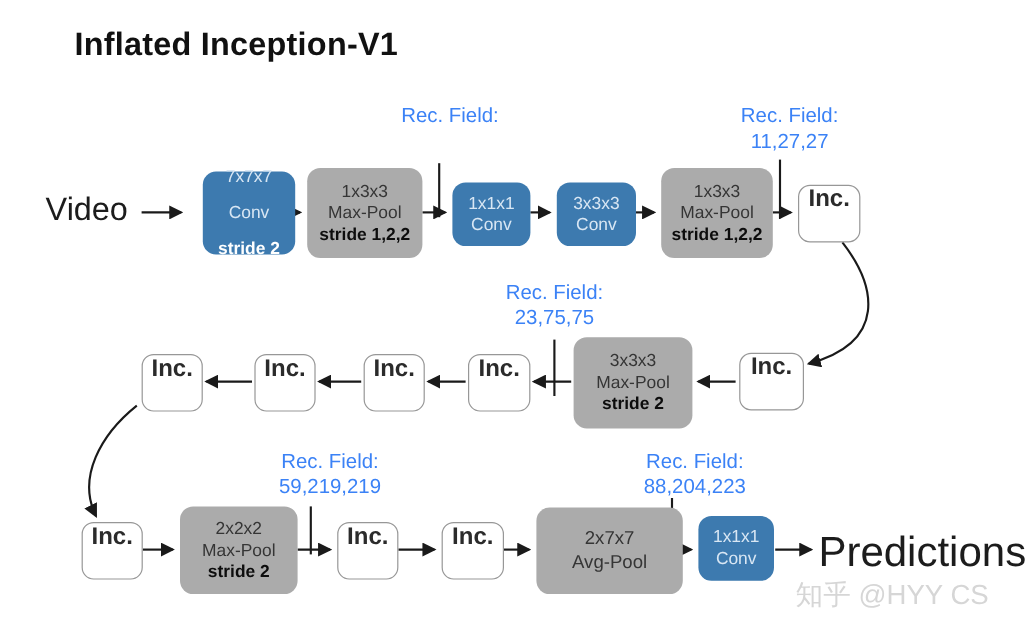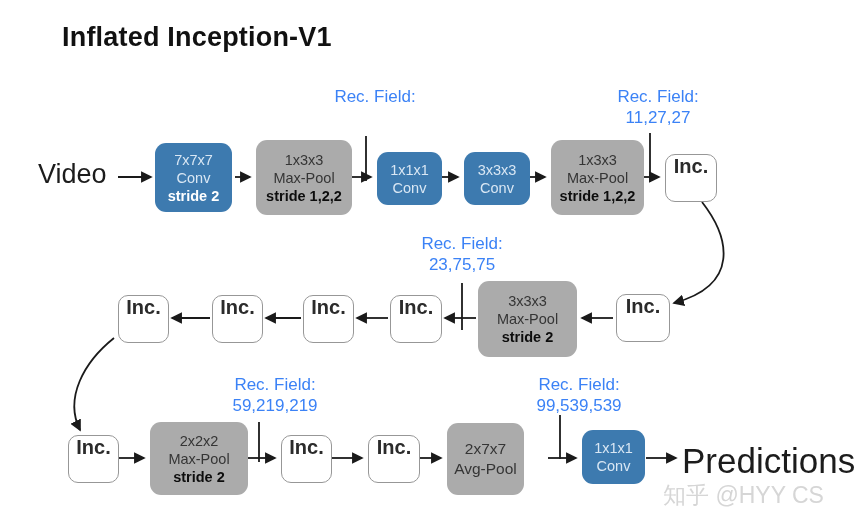--- a/index.html
+++ b/index.html
@@ -95,24 +95,24 @@
   <div class="recfield" style="left:401px; top:233px; width:122px;">
     <span>Rec. Field:</span>
     <span>23,75,75</span>
   </div>
   <div class="recfield" style="left:204px; top:374px; width:142px;">
     <span>Rec. Field:</span>
     <span>59,219,219</span>
   </div>
   <div class="recfield" style="left:508px; top:374px; width:142px;">
     <span>Rec. Field:</span>
-    <span>99,539,539</span>
+    <span>88,204,223</span>
   </div>
 
-  <div class="block blue" style="left:155px; top:143px; width:77px; height:69px;">
+  <div class="block blue" style="left:169px; top:143px; width:77px; height:69px;gap:12px;">
     <span>7x7x7</span>
     <span>Conv</span>
     <span class="stride">stride 2</span>
   </div>
   <div class="block gray" style="left:256px; top:140px; width:96px; height:75px;">
     <span>1x3x3</span>
     <span>Max-Pool</span>
     <span class="stride">stride 1,2,2</span>
   </div>
   <div class="block blue" style="left:377px; top:152px; width:65px; height:53px;">
@@ -160,21 +160,21 @@
     <span>2x2x2</span>
     <span>Max-Pool</span>
     <span class="stride">stride 2</span>
   </div>
   <div class="inc" style="left:281px; top:435px; width:49px; height:46px;">
     <span>Inc.</span>
   </div>
   <div class="inc" style="left:368px; top:435px; width:50px; height:46px;">
     <span>Inc.</span>
   </div>
-  <div class="block gray" style="left:447px; top:423px; width:77px; height:72px; font-size:15.5px; line-height:20px;">
+  <div class="block gray" style="left:447px; top:423px; width:122px; height:72px; font-size:15.5px; line-height:20px;">
     <span>2x7x7</span>
     <span>Avg-Pool</span>
   </div>
   <div class="block blue" style="left:582px; top:430px; width:63px; height:54px;">
     <span>1x1x1</span>
     <span>Conv</span>
   </div>
 
   <div class="watermark">知乎 @HYY CS</div>
 

